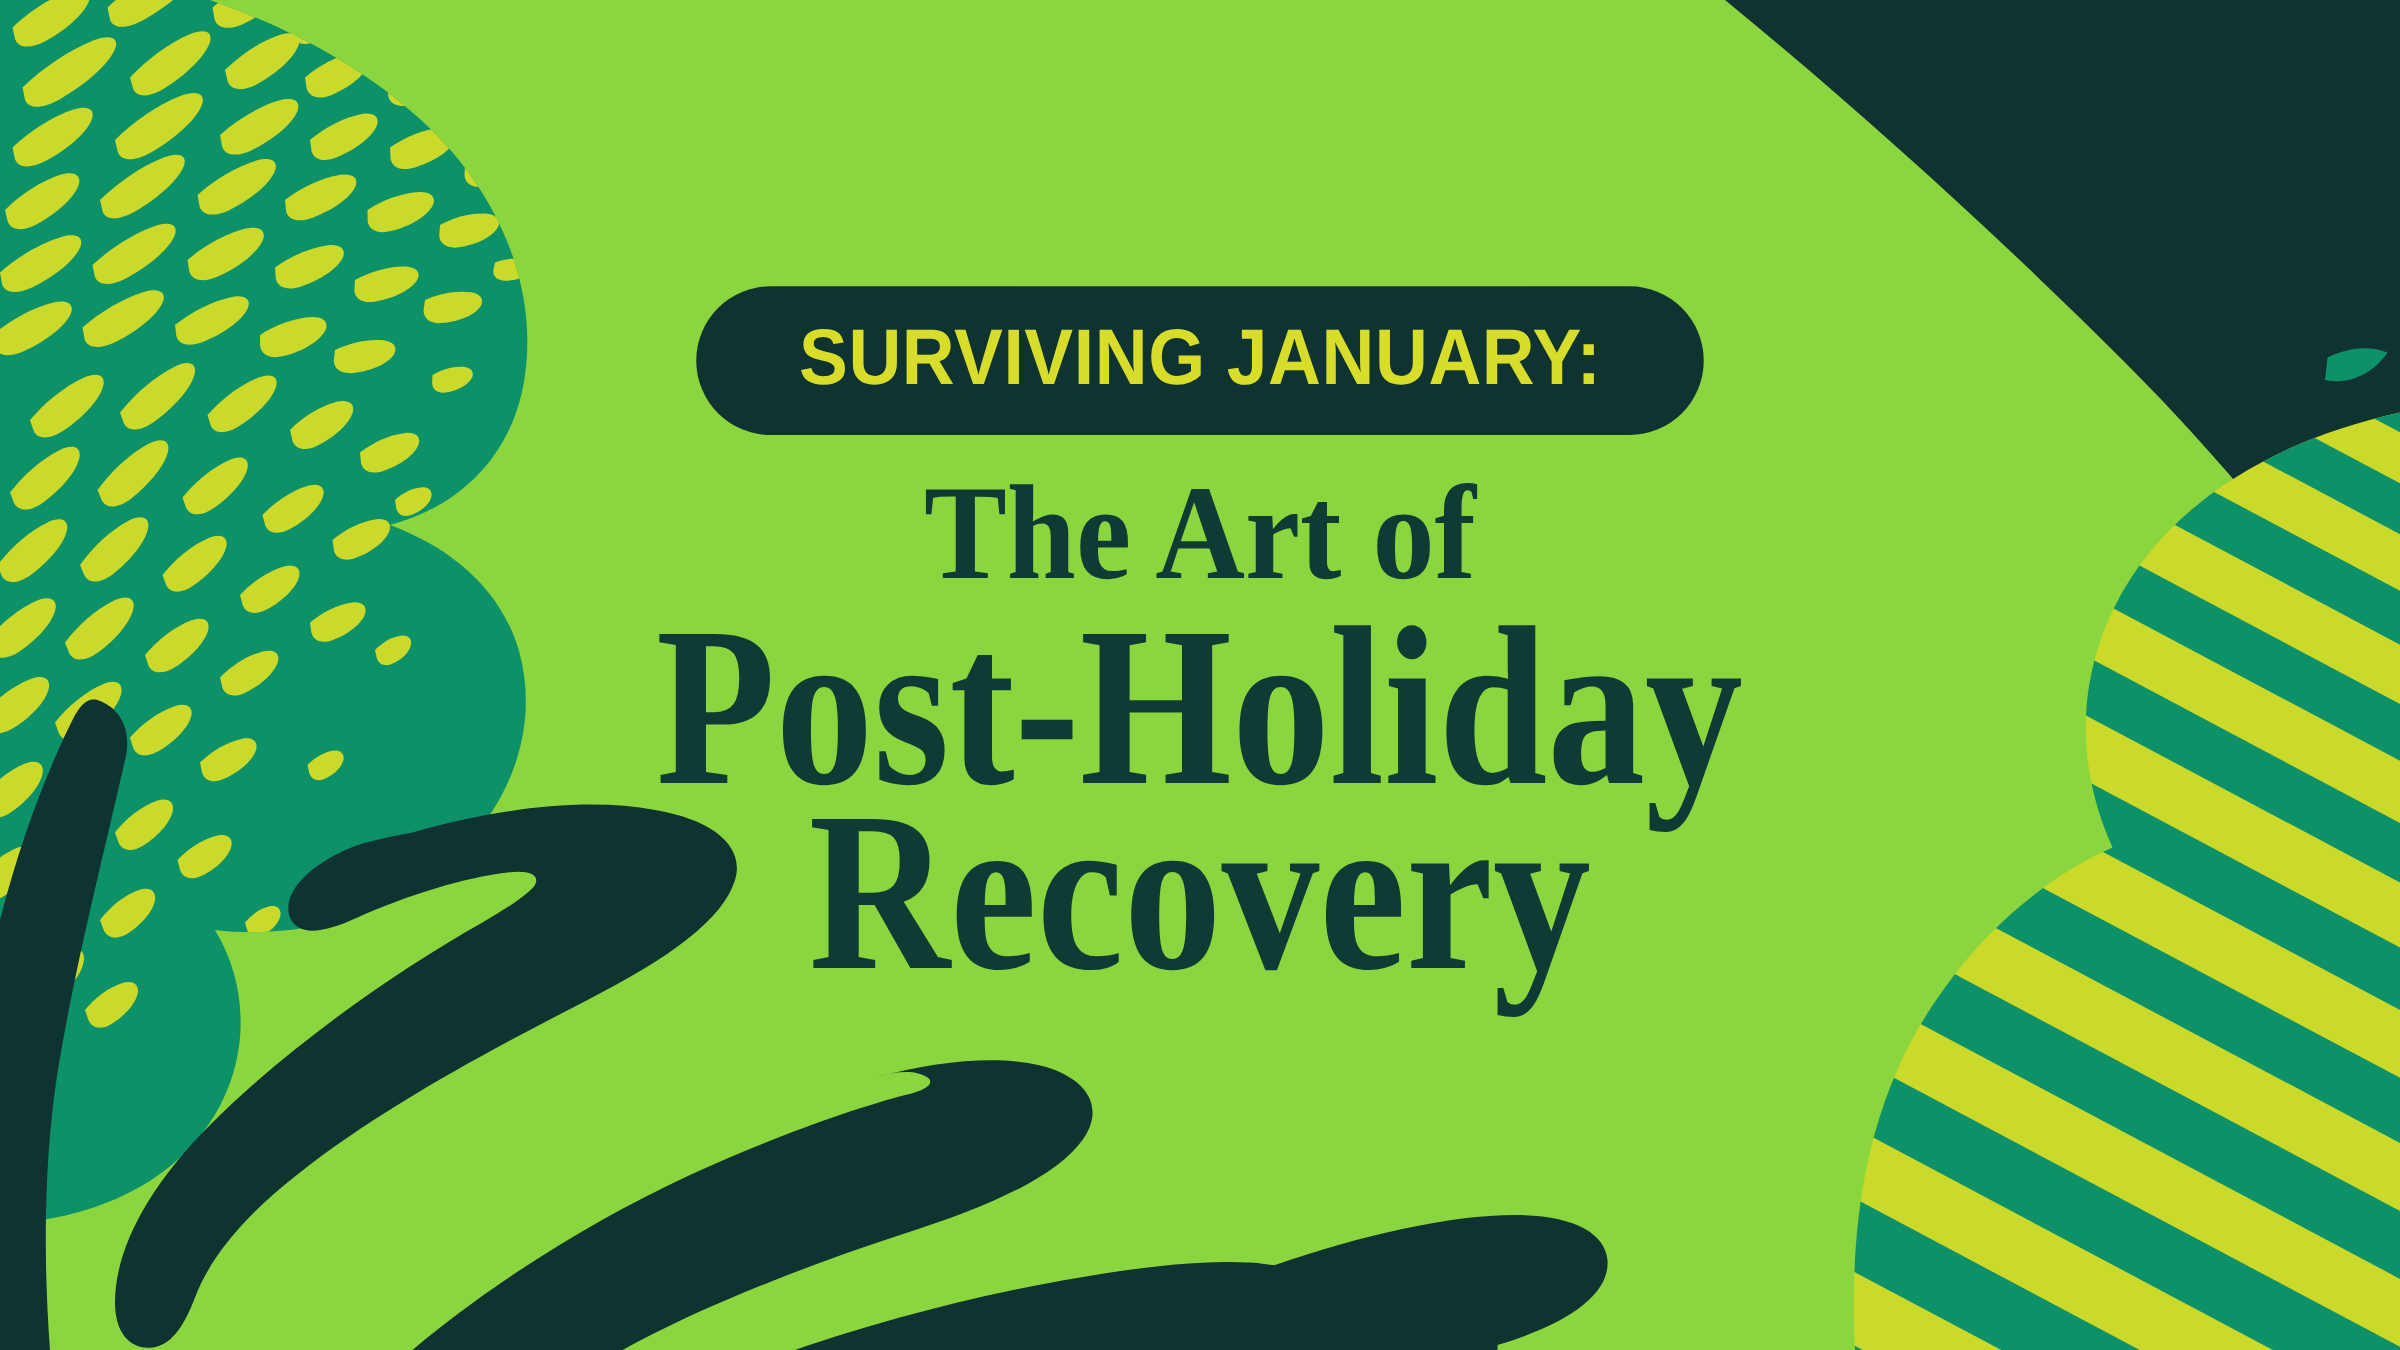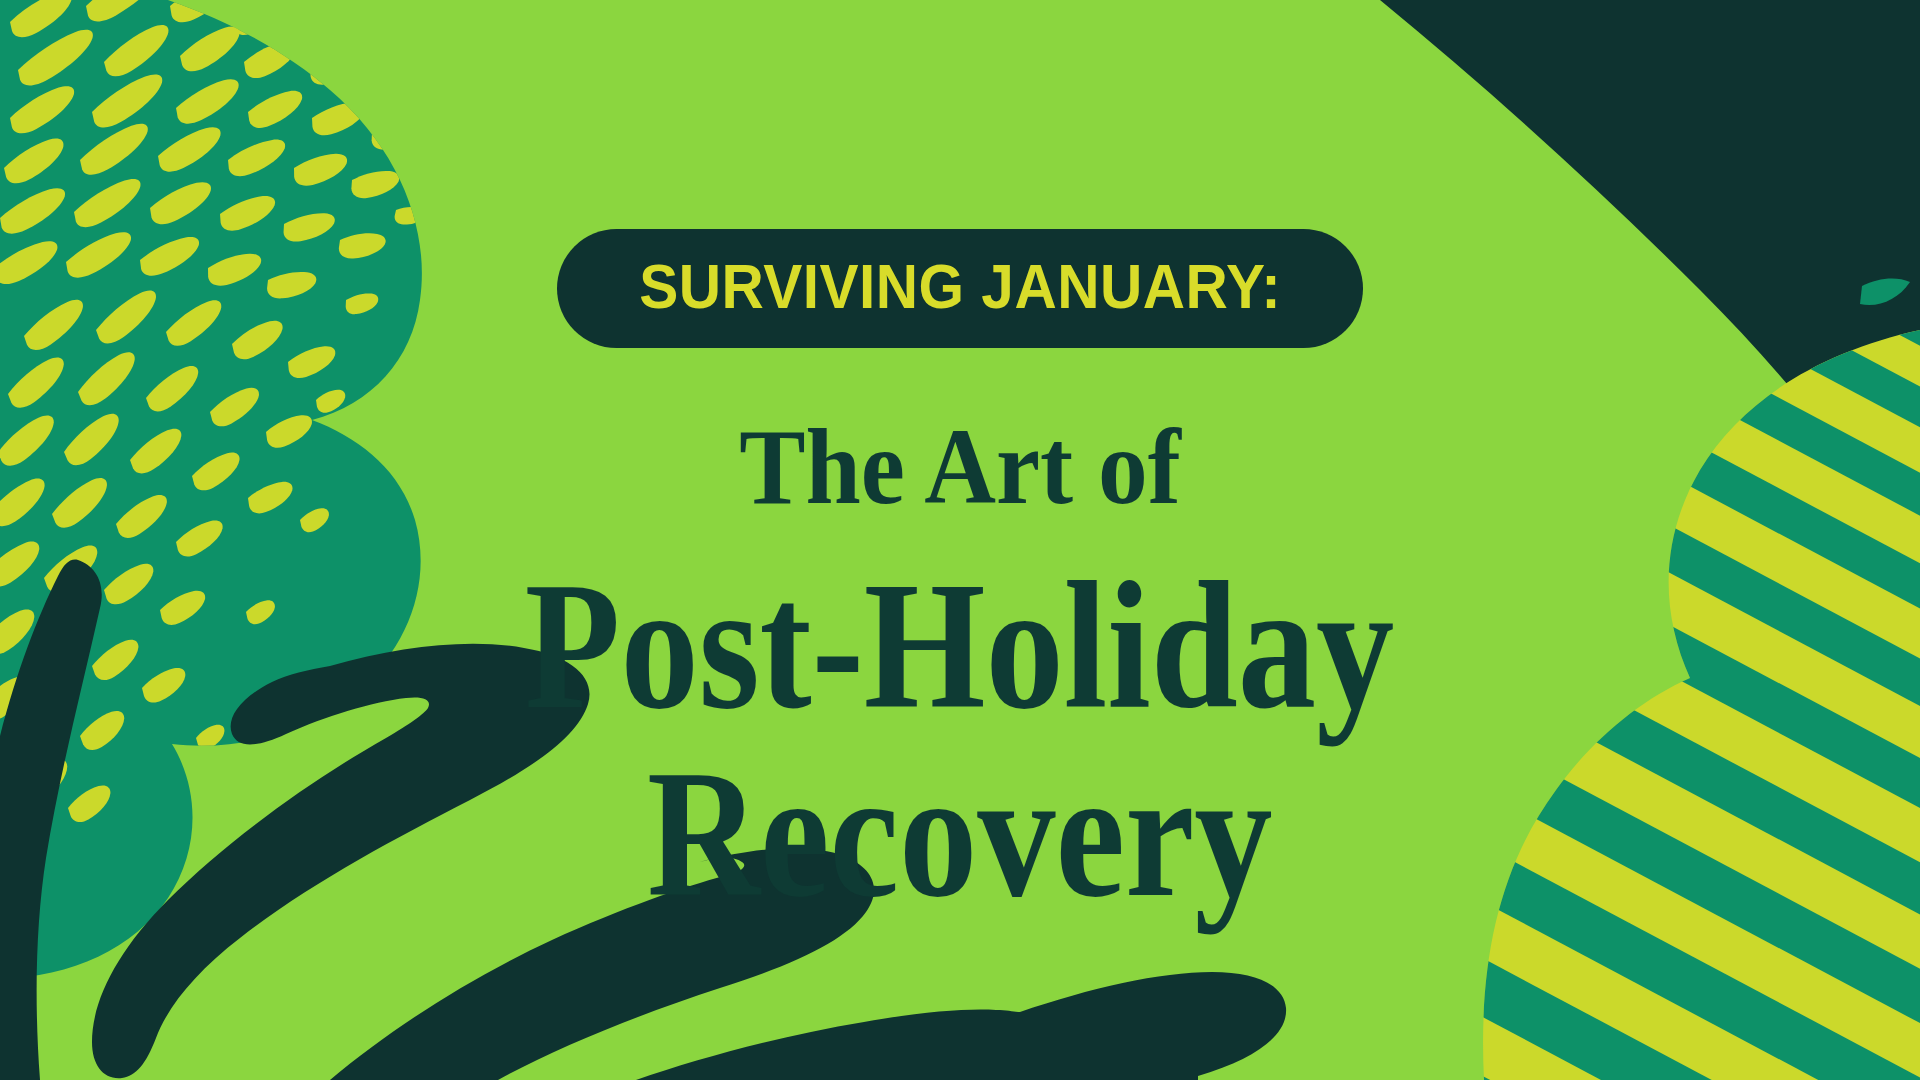--- a/index.html
+++ b/index.html
@@ -10,21 +10,20 @@
     position:relative;
   }
   #stage{position:absolute;inset:0;width:1920px;height:1080px;overflow:hidden;background:#8BD63F;}
   #bgsvg{position:absolute;left:0;top:0;width:1920px;height:1080px;}
 
   
   #content{
     position:absolute;left:0;top:0;width:1920px;height:1080px;
     display:flex;flex-direction:column;align-items:center;
     z-index:40;
-    gap:40px;
   }
   #badge{
     margin-top:229px;
     background:#0E3330;
     border-radius:999px;
     padding:26px 58px 30px 58px;
     display:flex;align-items:center;justify-content:center;
     box-sizing:border-box;
   }
   #badge-text{

